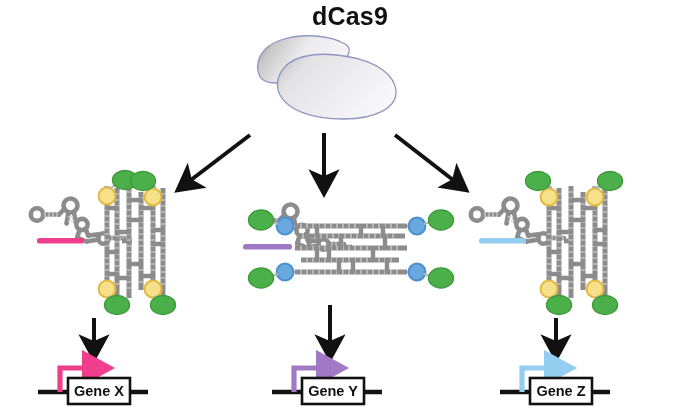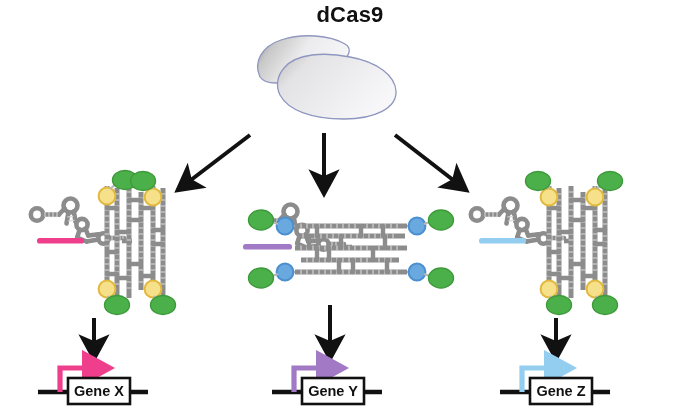--- a/index.html
+++ b/index.html
@@ -7,21 +7,21 @@
     width:700px;height:412px;
     background:#ffffff;
     font-family:"Liberation Sans", sans-serif;
     overflow:hidden;
     position:relative;
   }
   #stage{position:absolute;left:0;top:0;width:571px;height:412px;}
   #title{
     position:absolute;left:0;top:2px;width:700px;
     text-align:center;
-    font-size:22px;font-weight:bold;color:#111111;
+    font-size:25px;font-weight:bold;color:#111111;
     letter-spacing:0.2px;
   }
   .gene-label{
     font-family:"Liberation Sans", sans-serif;
     font-size:14.5px;font-weight:bold;fill:#111111;
   }
   svg{display:block;}
 </style>
 </head>
 <body>

